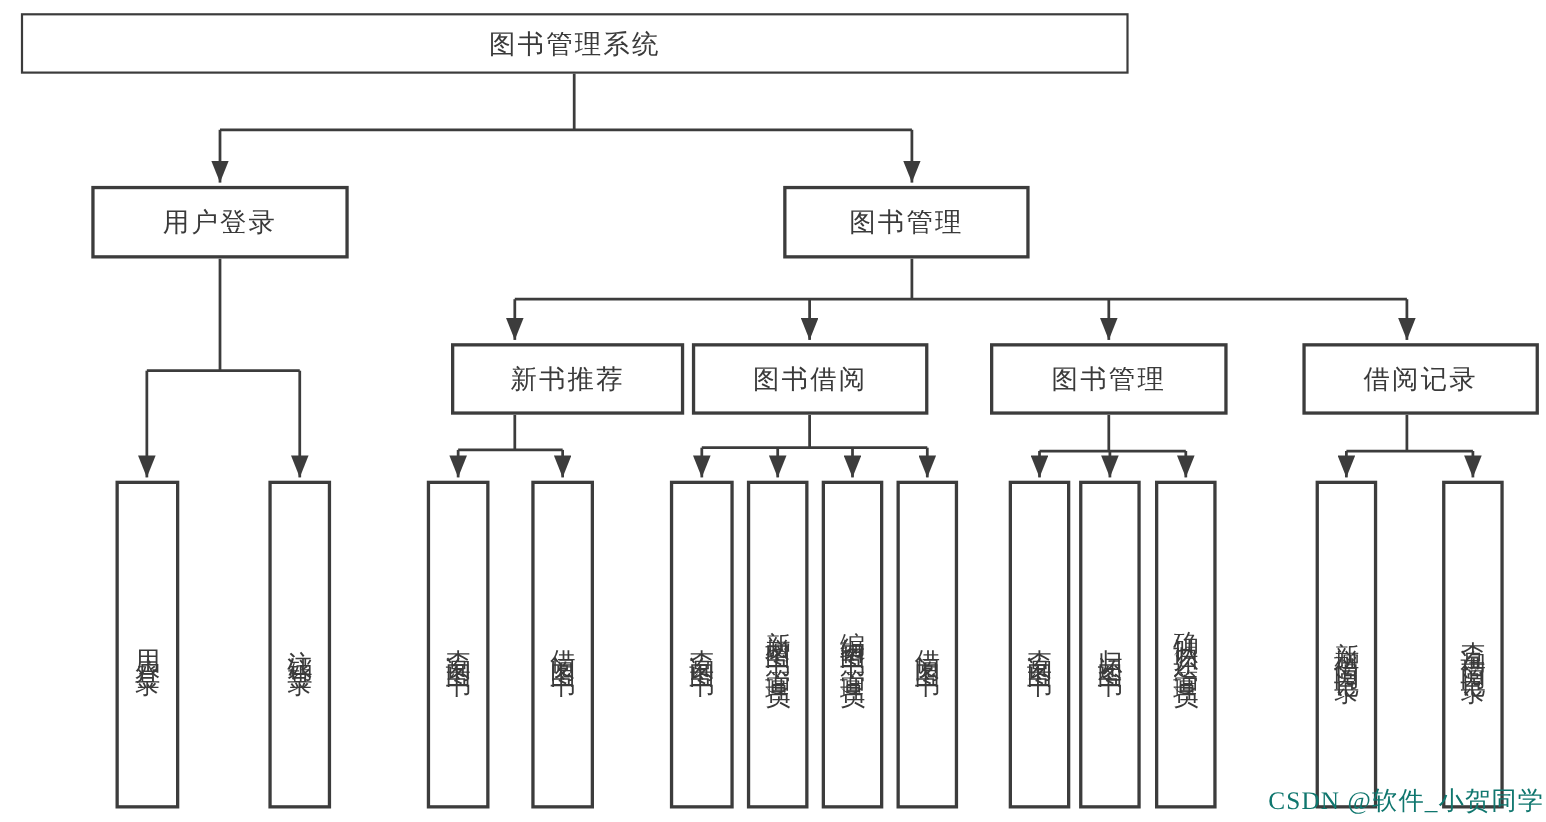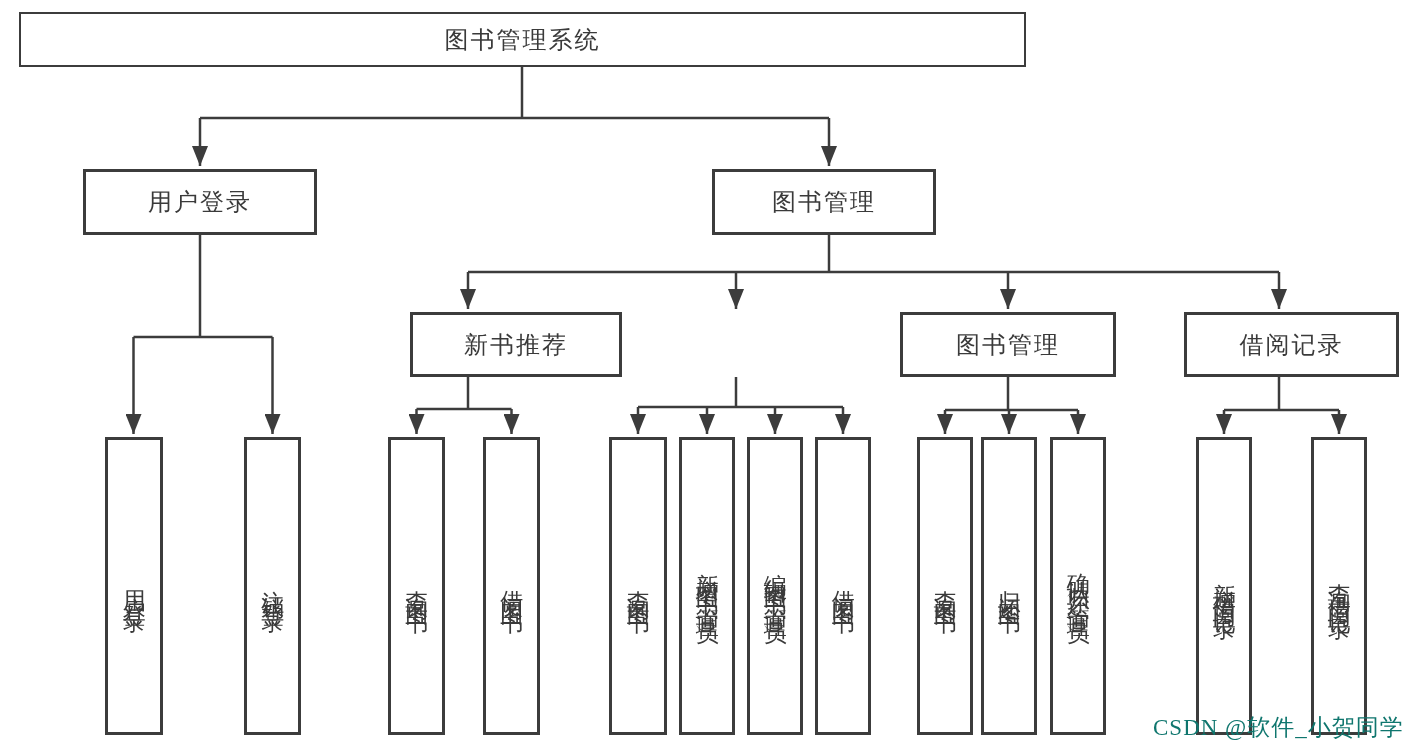--- a/index.html
+++ b/index.html
@@ -134,20 +134,23 @@
   <div class="hbox" style="left:83px; top:169px; width:234px; height:66px;">
     <span class="lbl">用户登录</span>
   </div>
   <div class="hbox" style="left:712px; top:169px; width:224px; height:66px;">
     <span class="lbl">图书管理</span>
   </div>
 
   <div class="hbox" style="left:362px; top:312px; width:212px; height:65px;margin-left:48px;">
     <span class="lbl">新书推荐</span>
   </div>
+  <div class="hbox" style="left:629px; top:312px; width:215px; height:65px;">
+    <span class="lbl">图书借阅</span>
+  </div>
   <div class="hbox" style="left:900px; top:312px; width:216px; height:65px;">
     <span class="lbl">图书管理</span>
   </div>
   <div class="hbox" style="left:1184px; top:312px; width:215px; height:65px;">
     <span class="lbl">借阅记录</span>
   </div>
 
   <div class="vbox" style="left:105px; width:58px;">
     <span class="lbl">用户登录</span>
   </div>

